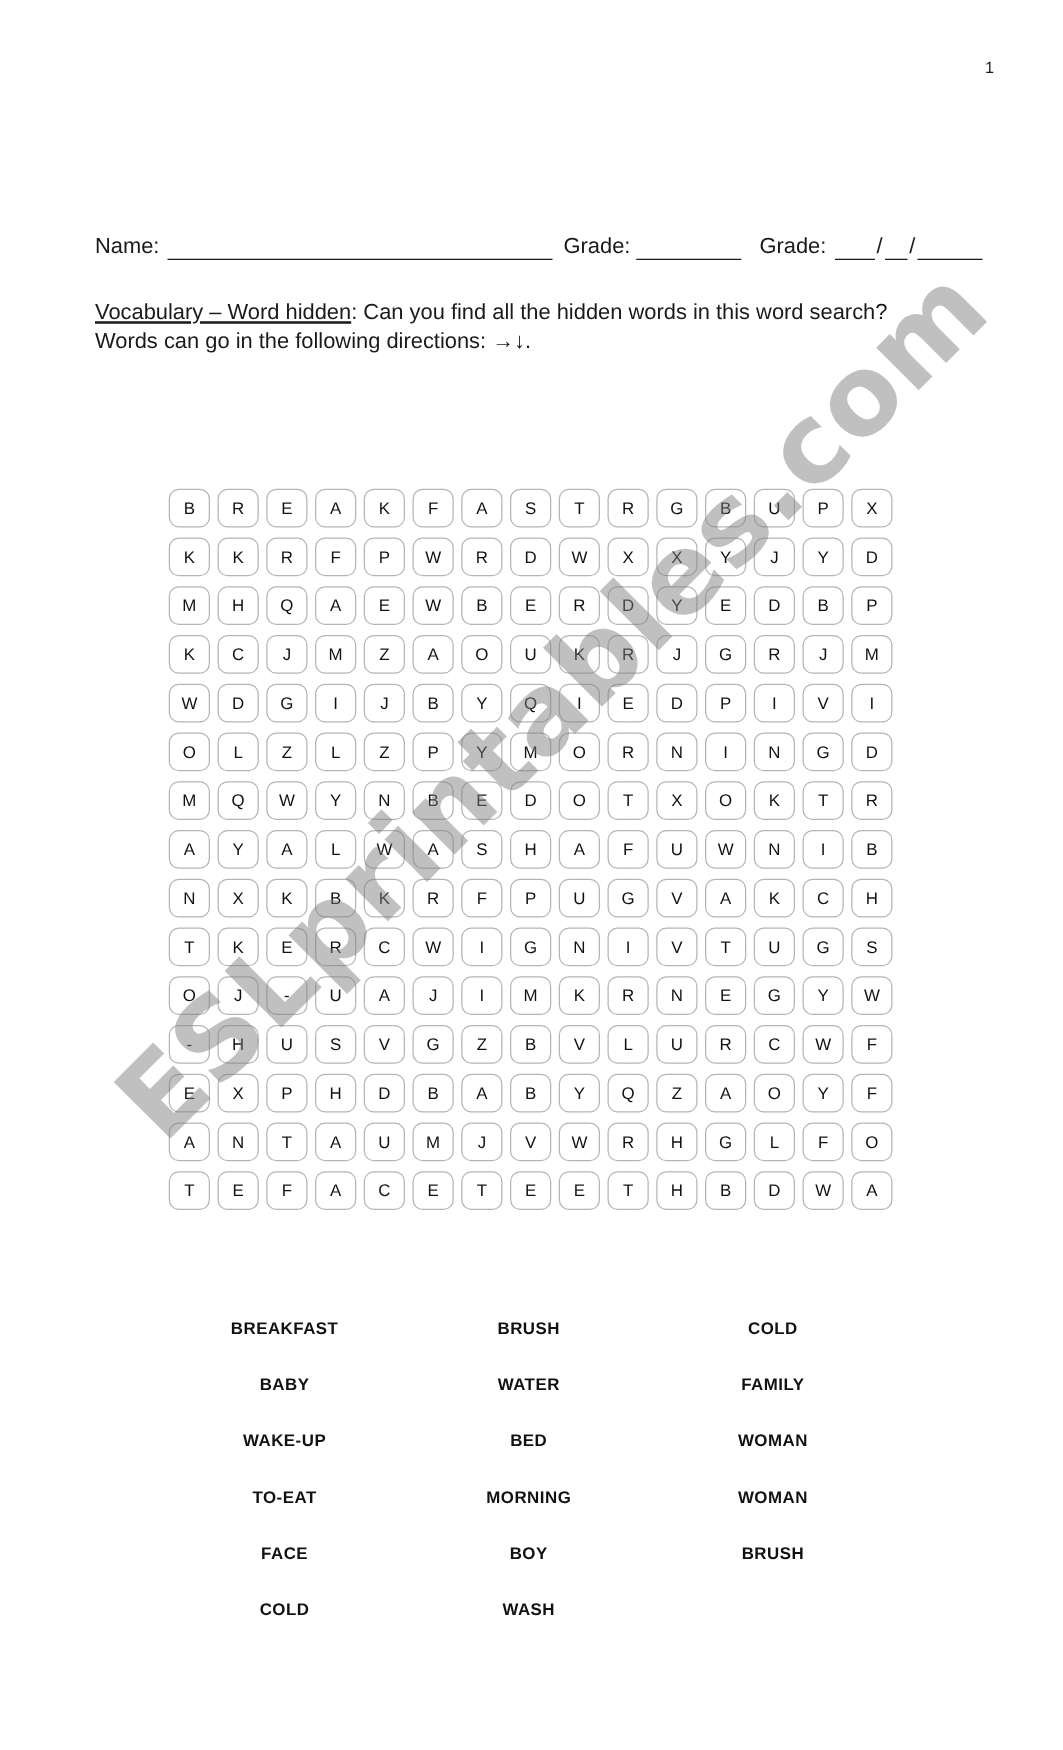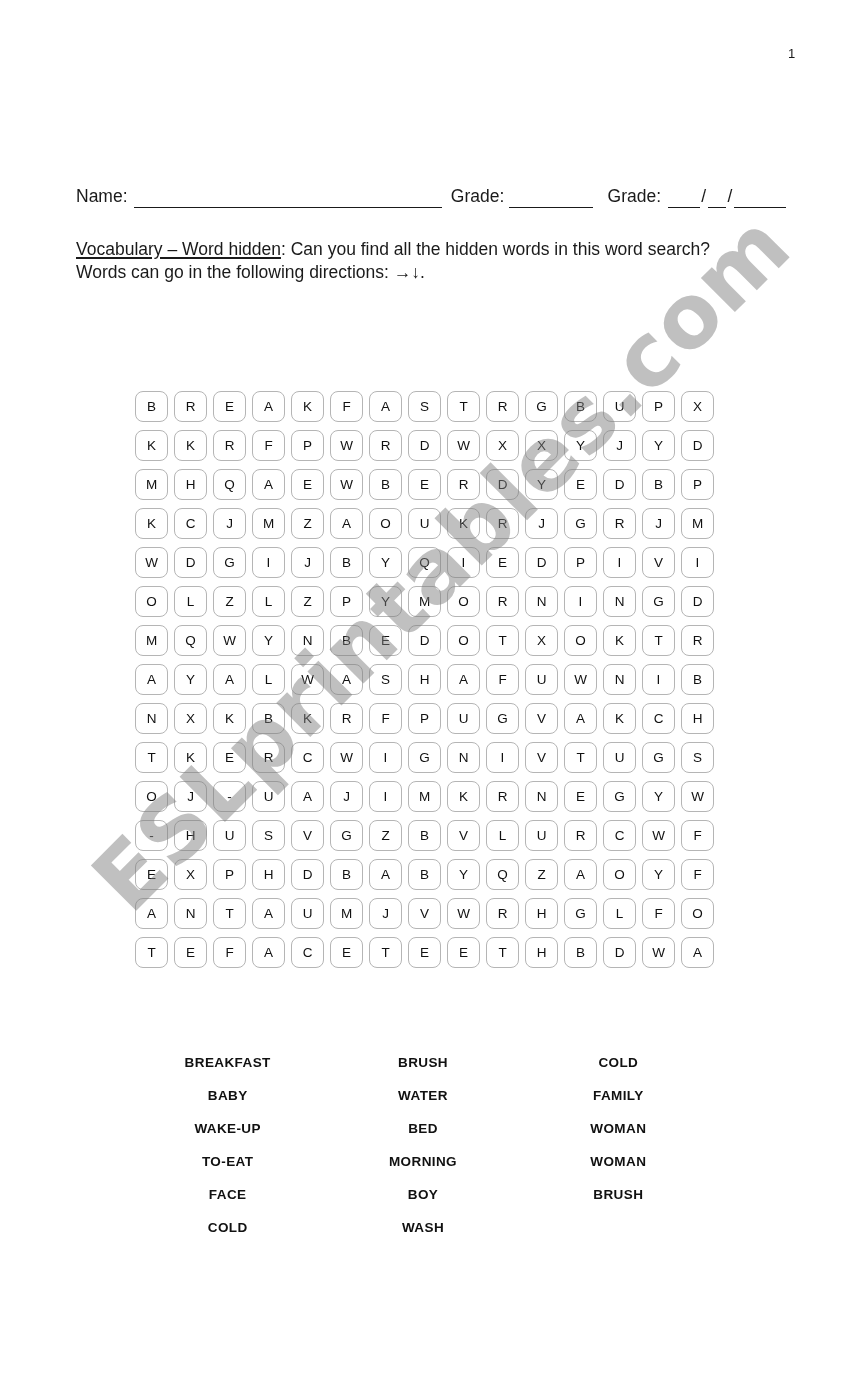--- a/index.html
+++ b/index.html
@@ -57,21 +57,21 @@
     background:#ffffff;
     display:flex; align-items:center; justify-content:center;
     font-size:13.5px; color:#111111;
     box-sizing:border-box;
   }
   
   .words{
     position:absolute; left:130px; top:1052px; width:586px;
     display:grid; grid-template-columns:repeat(3, 1fr);
   }
-  .word-col{display:flex; flex-direction:column; align-items:center; row-gap:12px;}
+  .word-col{display:flex; flex-direction:column; align-items:center; row-gap:24px;}
   .word{
     font-size:13.5px; font-weight:700; letter-spacing:0.4px;
     line-height:21px; color:#111111;
   }
   
   .watermark{
     position:absolute; left:-25px; top:520px; width:915px;
     text-align:center;
     font-family:"DejaVu Sans", sans-serif;
     font-size:88px; font-weight:700; letter-spacing:1px;

